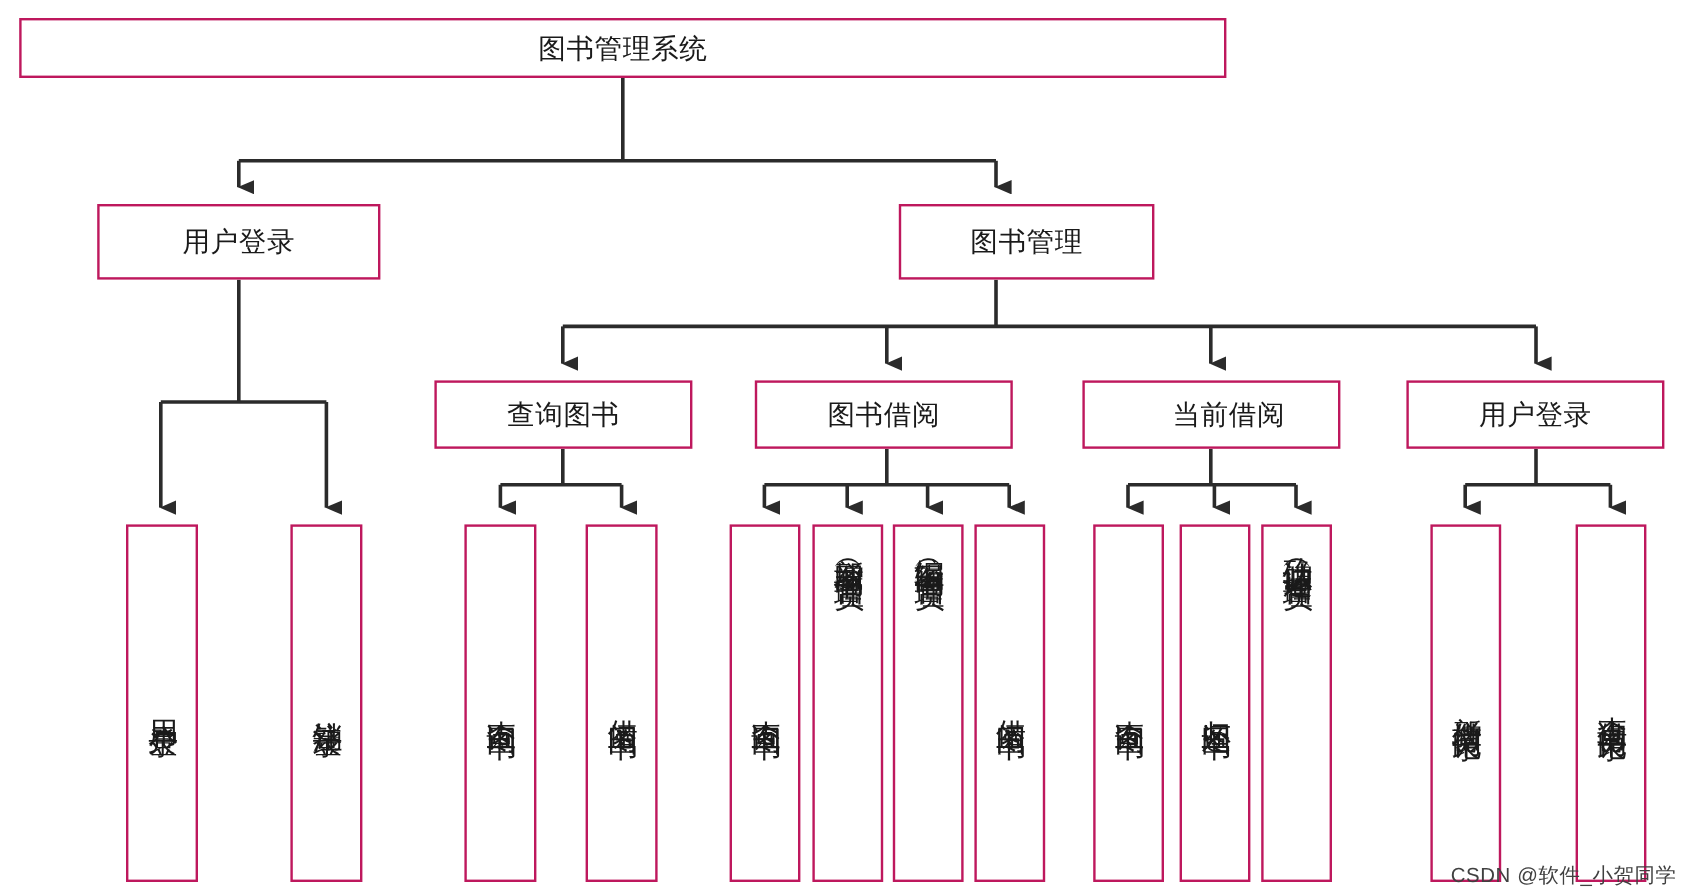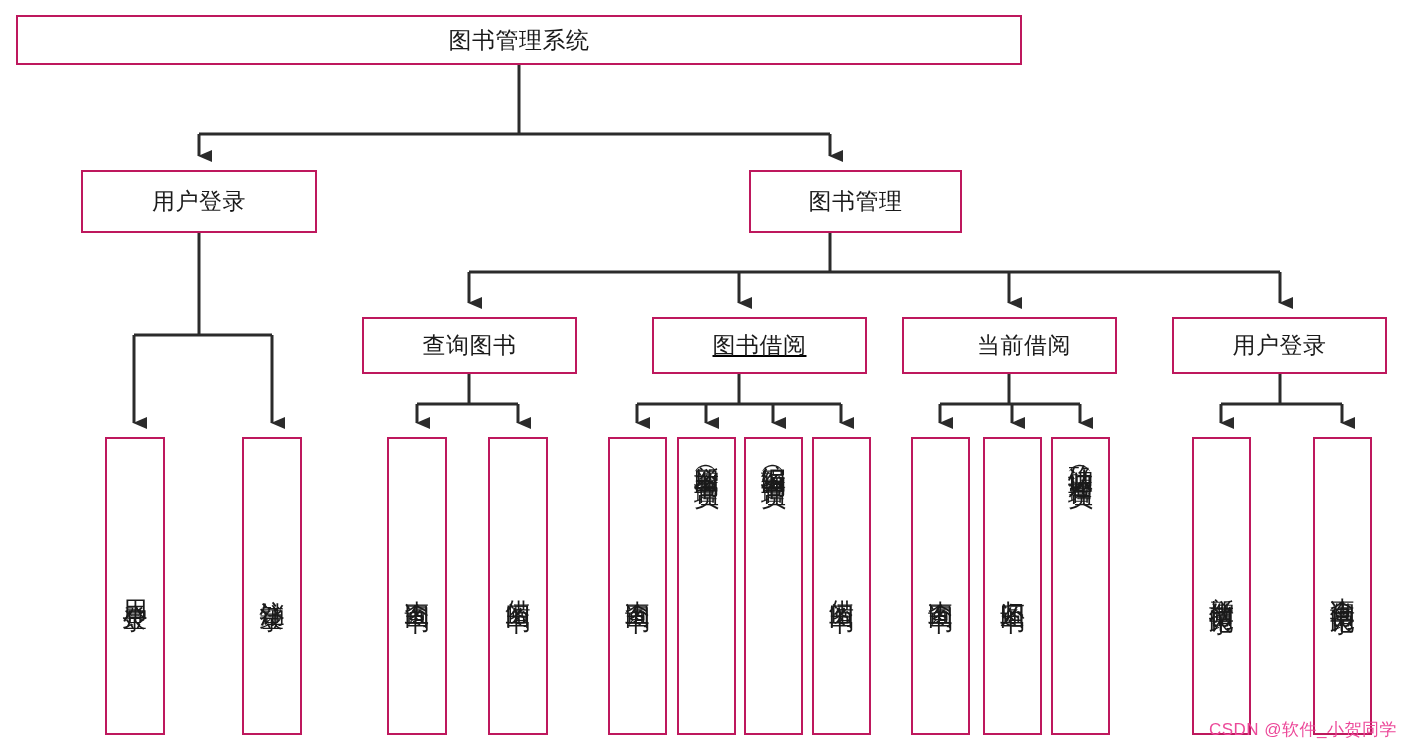--- a/index.html
+++ b/index.html
@@ -64,21 +64,21 @@
   }
   .vert.center-text {
     align-items: center;
     padding-top: 0;
   }
   .watermark {
     position: absolute;
     right: 8px;
     bottom: 6px;
     font-size: 17px;
-    color: #ec4899;
+    color: #404040;
     letter-spacing: 0.5px;
     white-space: nowrap;
     pointer-events: none;
   }
 </style>
 </head>
 <body>
 
 <div id="diagram-root">
 
@@ -140,21 +140,21 @@
   <div class="node-box horiz" style="left:81px; top:170px; width:236px; height:63px;">
     <span class="node-label">用户登录</span>
   </div>
   <div class="node-box horiz" style="left:712px; top:170px; width:213px; height:63px;margin-left:37px;">
     <span class="node-label">图书管理</span>
   </div>
 
   <div class="node-box horiz" style="left:362px; top:317px; width:215px; height:57px;">
     <span class="node-label">查询图书</span>
   </div>
-  <div class="node-box horiz" style="left:652px; top:317px; width:215px; height:57px;text-decoration:underline;">
+  <div class="node-box horiz" style="left:629px; top:317px; width:215px; height:57px;">
     <span class="node-label">图书借阅</span>
   </div>
   <div class="node-box horiz" style="left:902px; top:317px; width:215px; height:57px;padding-left:29px;">
     <span class="node-label">当前借阅</span>
   </div>
   <div class="node-box horiz" style="left:1172px; top:317px; width:215px; height:57px;">
     <span class="node-label">用户登录</span>
   </div>
 
   <div class="node-box vert center-text" style="left:105px; top:437px; width:60px; height:298px;">

